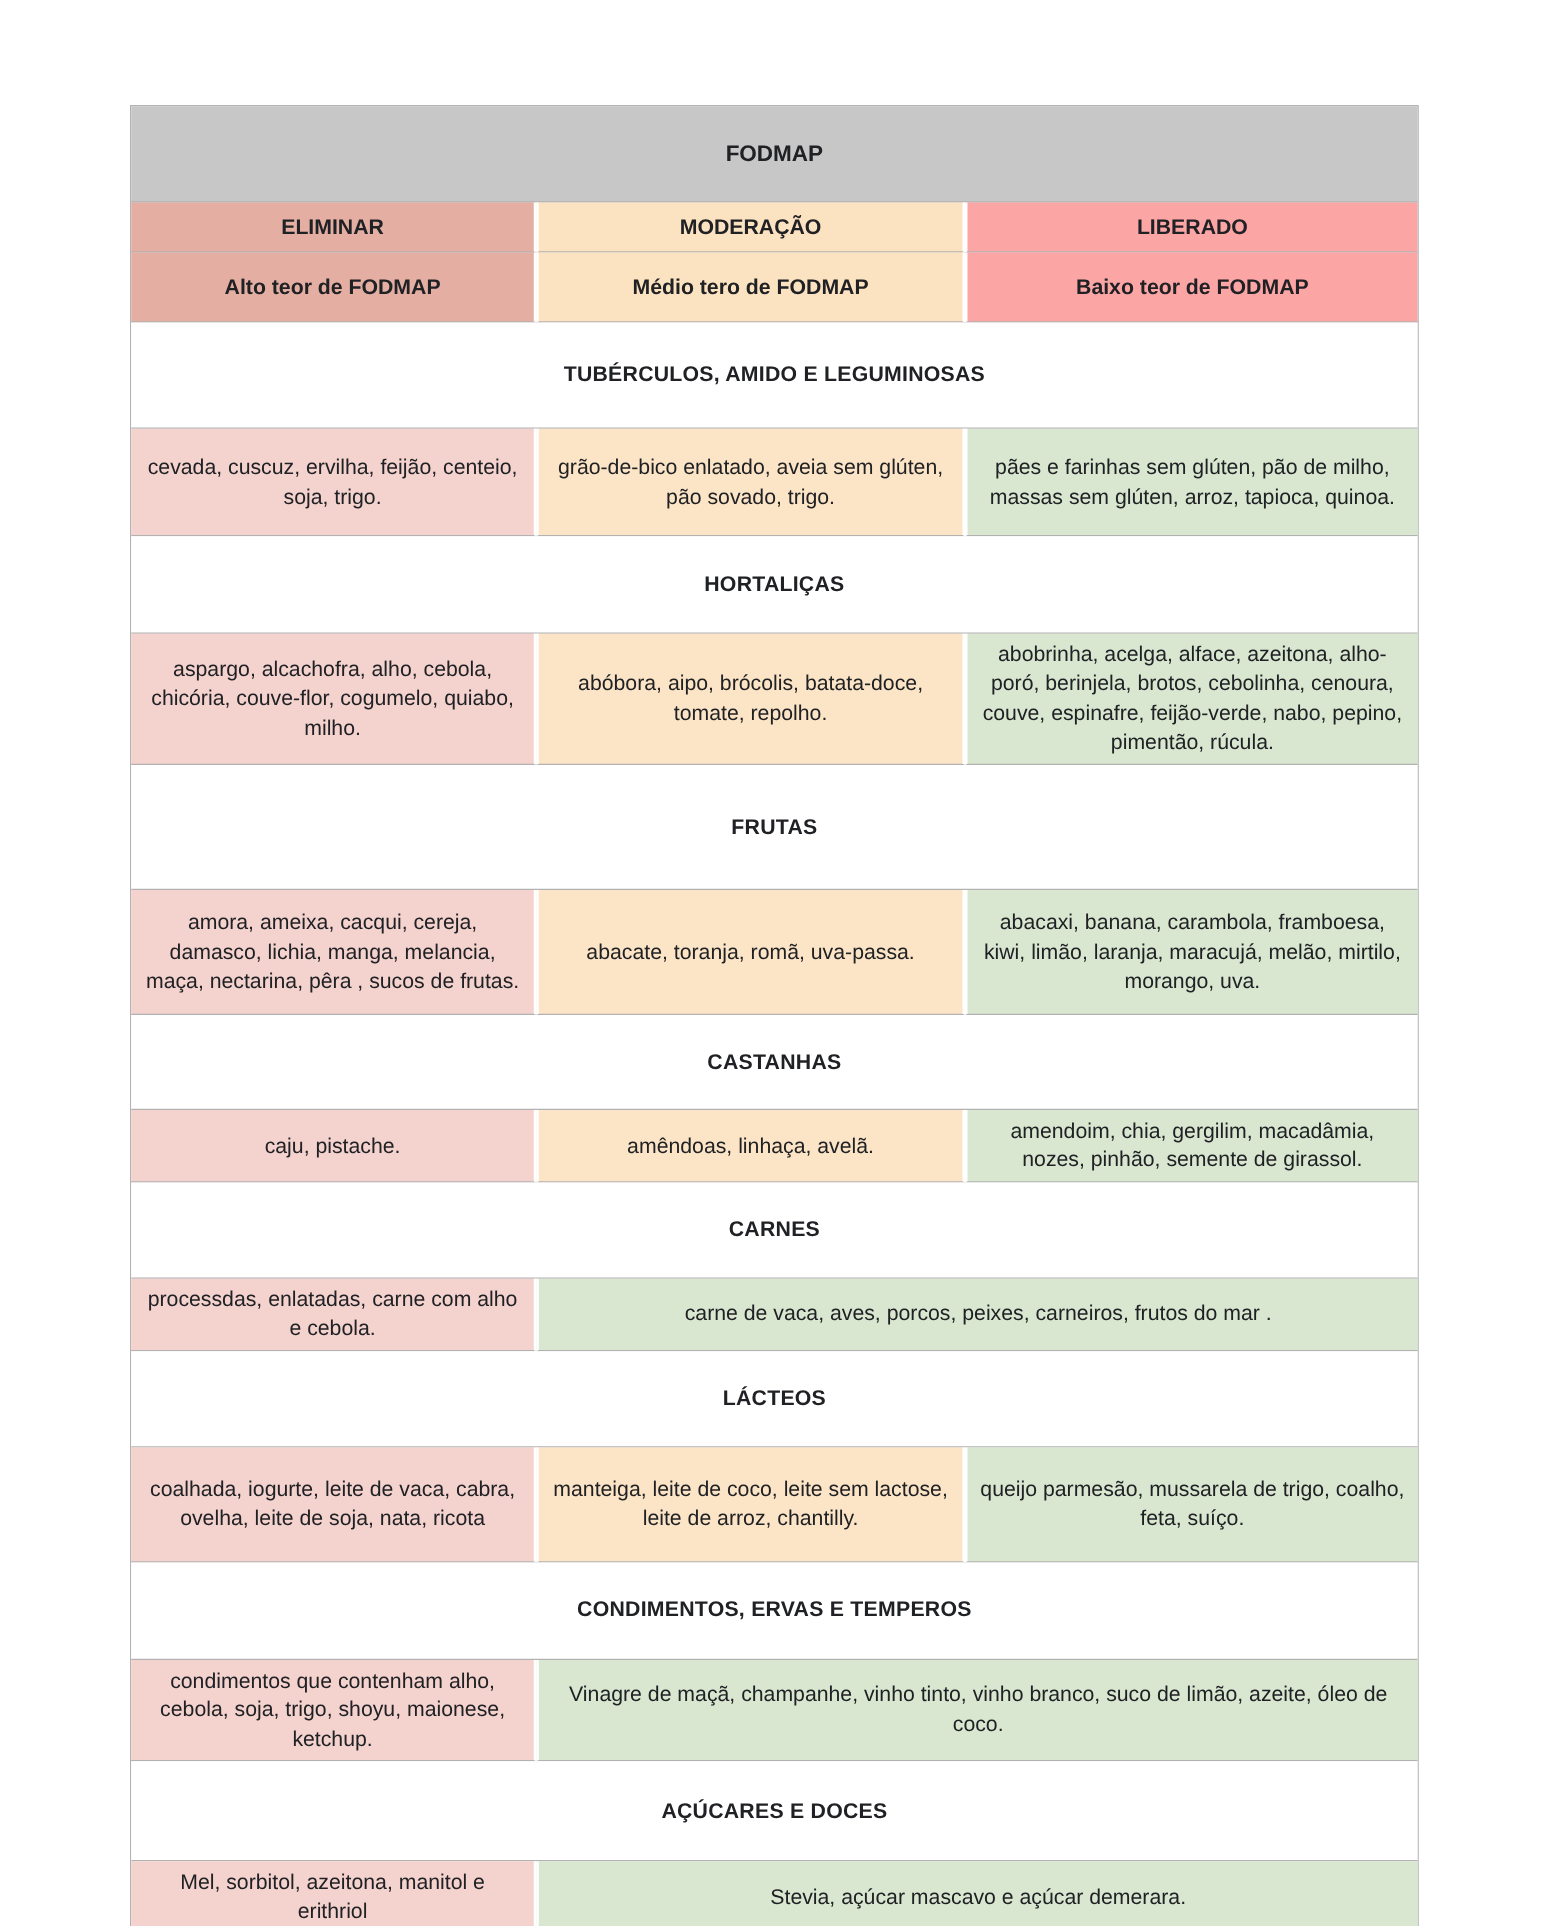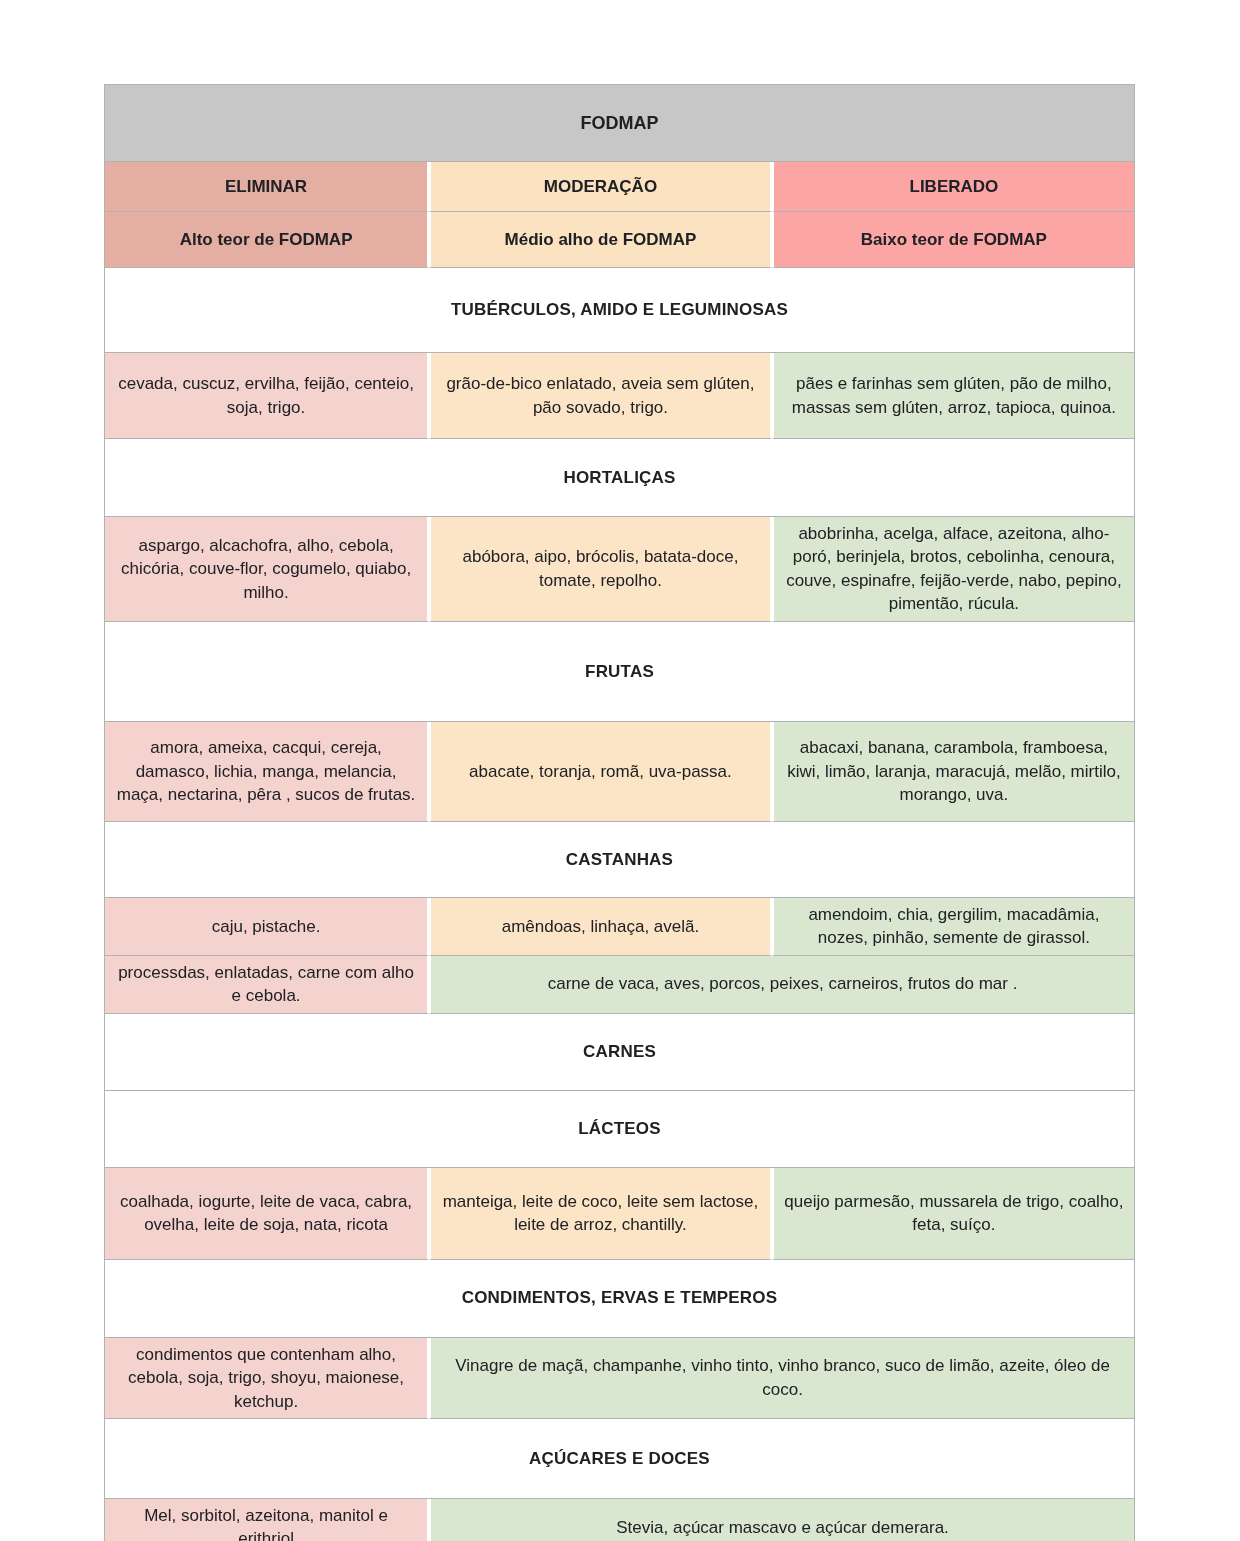--- a/index.html
+++ b/index.html
@@ -74,29 +74,29 @@
         <col style="width:31.5%">
         <col style="width:33.3%">
         <col style="width:35.2%">
       </colgroup>
       <tbody>
 
         <tr style="height:77px">
           <td colspan="3" class="title-cell">FODMAP</td>
         </tr>
 
-        <tr style="height:50px">
+        <tr style="height:40px">
           <td class="colored hdr0 b">ELIMINAR</td>
           <td class="colored hdr1 b">MODERAÇÃO</td>
           <td class="colored hdr2 b">LIBERADO</td>
         </tr>
 
         <tr style="height:56px">
           <td class="colored hdr0 b">Alto teor de FODMAP</td>
-          <td class="colored hdr1 b">Médio alho de FODMAP</td>
+          <td class="colored hdr1 b">Médio tero de FODMAP</td>
           <td class="colored hdr2 b">Baixo teor de FODMAP</td>
         </tr>
 
         <tr style="height:85px">
           <td colspan="3" class="section-cell">TUBÉRCULOS, AMIDO E LEGUMINOSAS</td>
         </tr>
         <tr style="height:86px">
           <td class="colored cell0">cevada, cuscuz, ervilha, feijão, centeio, soja, trigo.</td>
           <td class="colored cell1">grão-de-bico enlatado, aveia sem glúten, pão sovado, trigo.</td>
           <td class="colored cell2">pães e farinhas sem glúten, pão de milho, massas sem glúten, arroz, tapioca, quinoa.</td>
@@ -122,26 +122,26 @@
 
         <tr style="height:76px">
           <td colspan="3" class="section-cell">CASTANHAS</td>
         </tr>
         <tr style="height:55px">
           <td class="colored cell0">caju, pistache.</td>
           <td class="colored cell1">amêndoas, linhaça, avelã.</td>
           <td class="colored cell2">amendoim, chia, gergilim, macadâmia, nozes, pinhão, semente de girassol.</td>
         </tr>
 
+        <tr style="height:77px">
+          <td colspan="3" class="section-cell">CARNES</td>
+        </tr>
         <tr style="height:53px">
           <td class="colored cell0">processdas, enlatadas, carne com alho e cebola.</td>
           <td colspan="2" class="colored cell2">carne de vaca, aves, porcos, peixes, carneiros, frutos do mar .</td>
-        </tr>
-        <tr style="height:77px">
-          <td colspan="3" class="section-cell">CARNES</td>
         </tr>
 
         <tr style="height:77px">
           <td colspan="3" class="section-cell">LÁCTEOS</td>
         </tr>
         <tr style="height:92px">
           <td class="colored cell0">coalhada, iogurte, leite de vaca, cabra, ovelha, leite de soja, nata, ricota</td>
           <td class="colored cell1">manteiga, leite de coco, leite sem lactose, leite de arroz, chantilly.</td>
           <td class="colored cell2">queijo parmesão, mussarela de trigo, coalho,  feta, suíço.</td>
         </tr>

